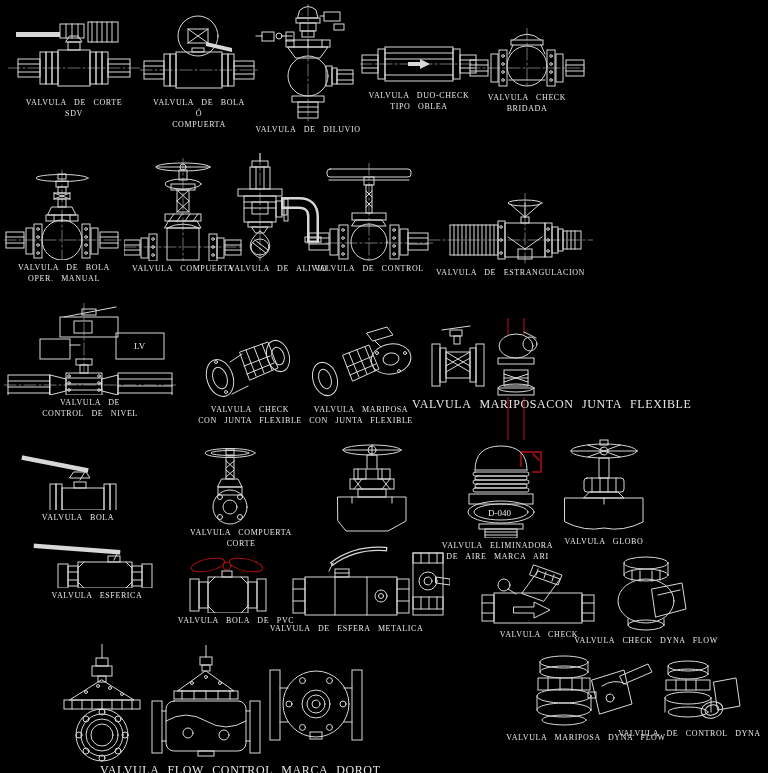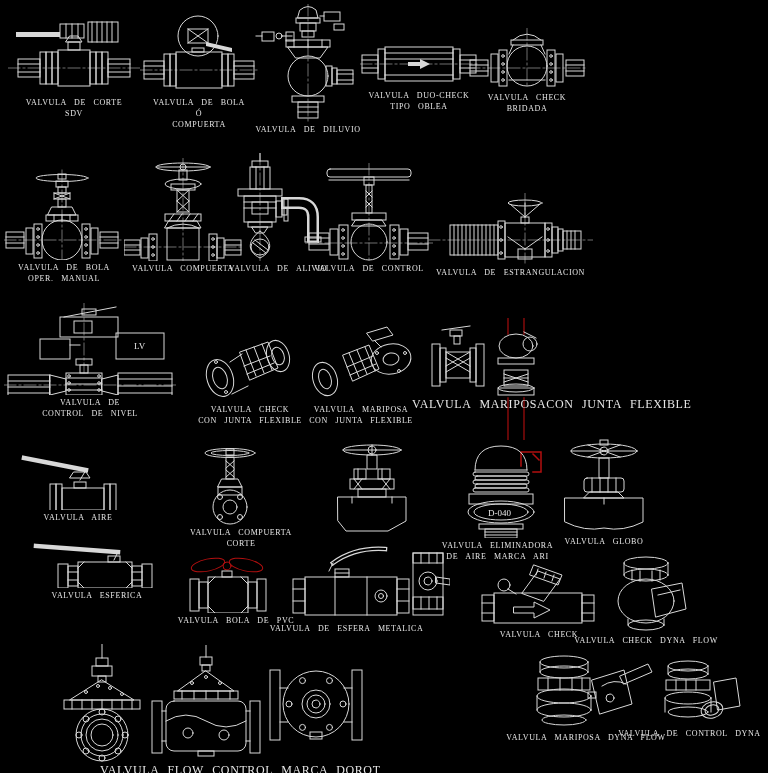--- a/index.html
+++ b/index.html
@@ -516,21 +516,21 @@
       <line x1="74" y1="22" x2="68" y2="32"></line>
       <polygon points="58,30 78,30 74,24 62,24"></polygon>
         <rect x="62" y="34" width="12" height="6"></rect>
       <rect x="50" y="40" width="42" height="22"></rect>
       <rect x="38" y="36" width="6" height="30"></rect>
         <rect x="44" y="36" width="6" height="30"></rect>
       <rect x="92" y="36" width="6" height="30"></rect>
         <rect x="98" y="36" width="6" height="30"></rect>
     </svg>
     <div class="lbl">
-      <span>VALVULA AIRE</span>
+      <span>VALVULA BOLA</span>
     </div>
   </div>
 
   <div class="item" style="left:182px;top:443px;width:118px">
     <svg width="118" height="82" viewBox="0 0 118 82">
       <ellipse cx="48" cy="10" rx="25" ry="4.5"></ellipse>
         <ellipse cx="48" cy="10" rx="19" ry="2.5"></ellipse>
         <rect x="44" y="6" width="8" height="6"></rect>
       <rect x="44" y="14" width="8" height="22"></rect>
       <line x1="44" y1="18" x2="52" y2="25"></line>

